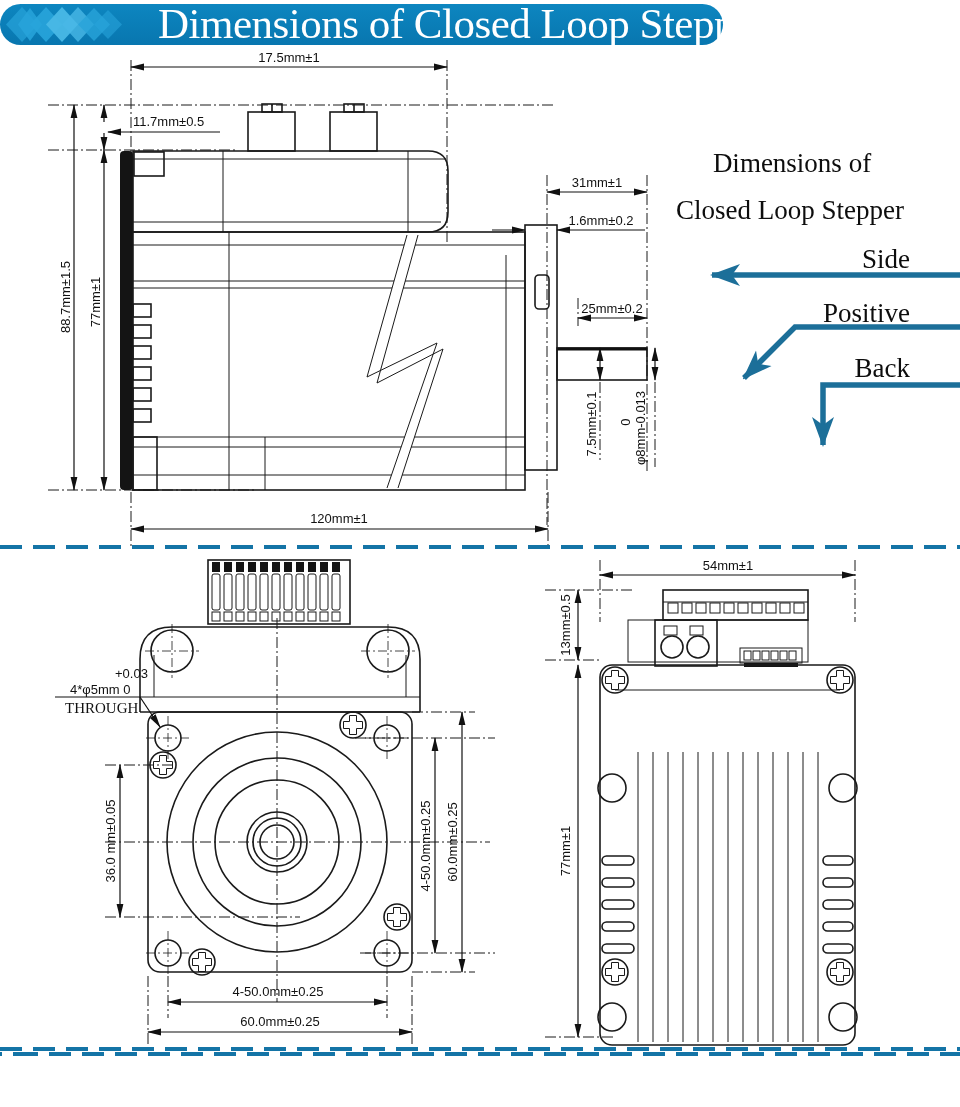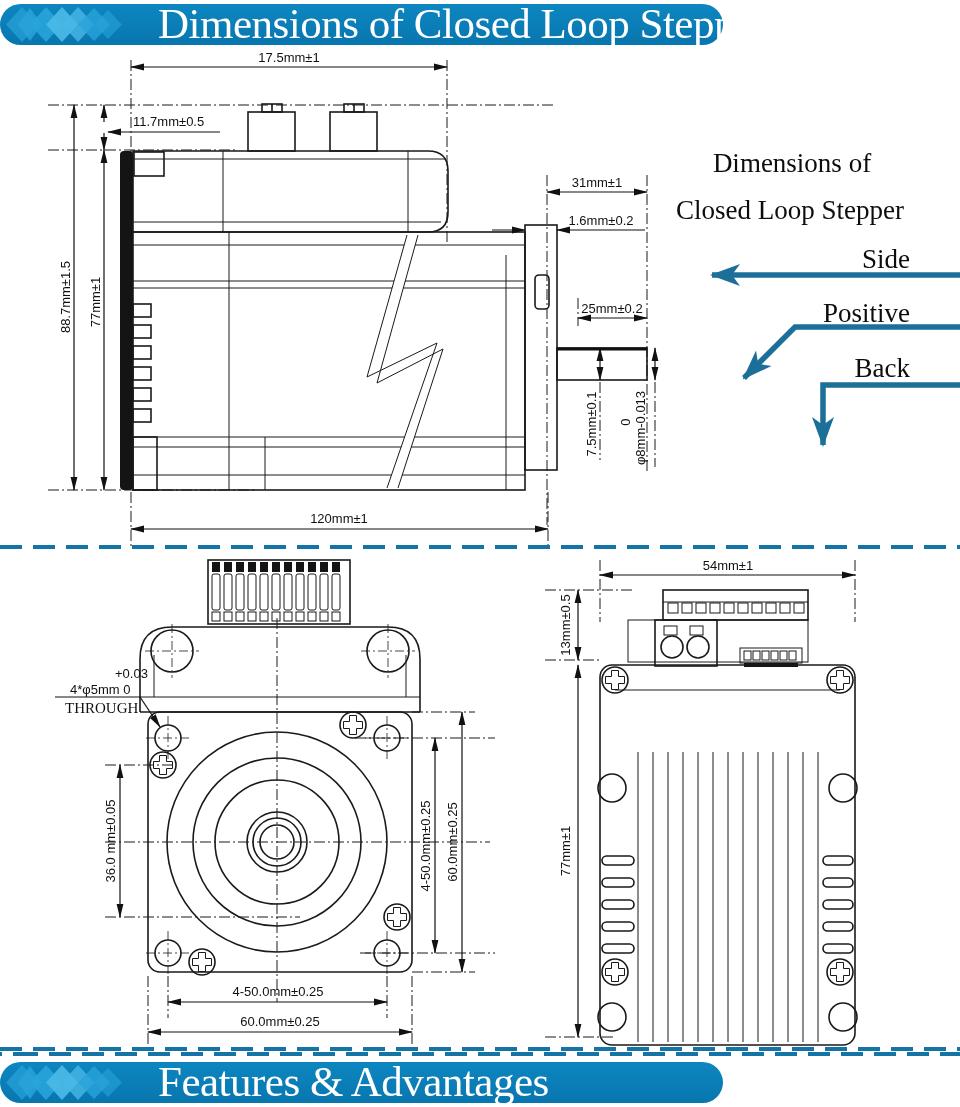--- a/index.html
+++ b/index.html
@@ -277,26 +277,14 @@
     <text class="dim" x="188" y="14" text-anchor="middle">54mm±1</text>
     <text class="dim" x="30" y="69" text-anchor="middle" transform="rotate(-90 30 69)">13mm±0.5</text>
     <text class="dim" x="30" y="295" text-anchor="middle" transform="rotate(-90 30 295)">77mm±1</text>
   </svg>
 
   <div class="divider" style="top:1047px;">
     <div class="r1"></div>
       <div class="r2"></div>
   </div>
 
-  <div class="banner" style="top:1062px;">
-    <svg class="deco" width="120" height="37" viewBox="0 0 120 37">
-      <polygon points="14,18.5 26,2 38,18.5 26,35" fill="var(--diamond-mid,#28a4da)" opacity=".85"></polygon>
-      <polygon points="2,18.5 18,1 34,18.5 18,36" fill="var(--diamond-mid,#28a4da)" opacity=".7"></polygon>
-      <polygon points="26,18.5 42,1 58,18.5 42,36" fill="var(--diamond-mid,#28a4da)" opacity=".9"></polygon>
-      <polygon points="42,18.5 58,1 74,18.5 58,36" fill="var(--diamond-light,#49b8e6)" opacity=".95"></polygon>
-      <polygon points="58,18.5 74,1 90,18.5 74,36" fill="var(--diamond-light,#49b8e6)" opacity=".8"></polygon>
-      <polygon points="74,18.5 90,2 106,18.5 90,35" fill="var(--diamond-mid,#28a4da)" opacity=".8"></polygon>
-      <polygon points="90,18.5 104,4 118,18.5 104,33" fill="var(--diamond-mid,#28a4da)" opacity=".6"></polygon>
-    </svg>
-    <span class="banner-title">Features &amp; Advantages</span>
-  </div>
 
 </div>
 
 </body></html>

